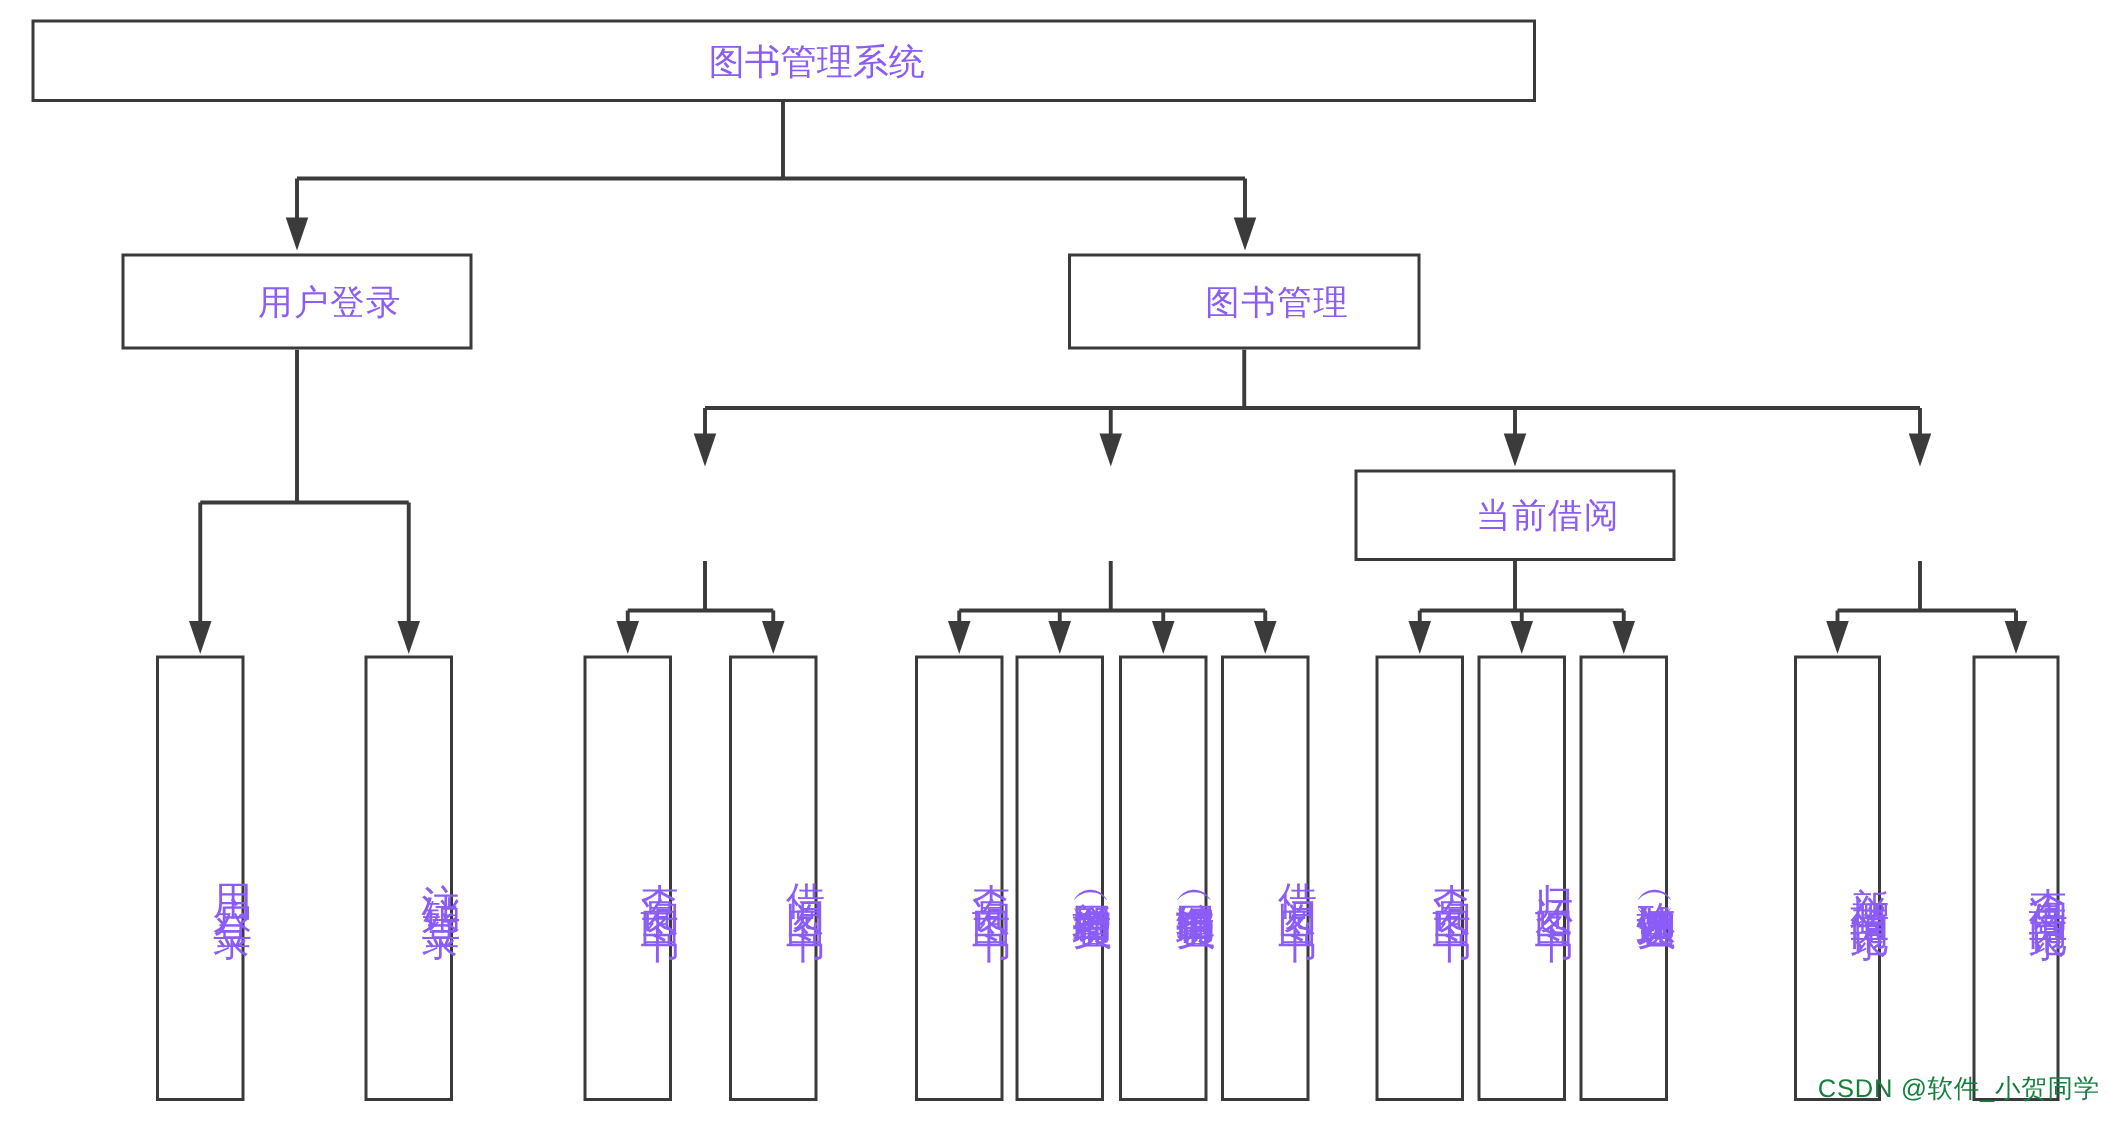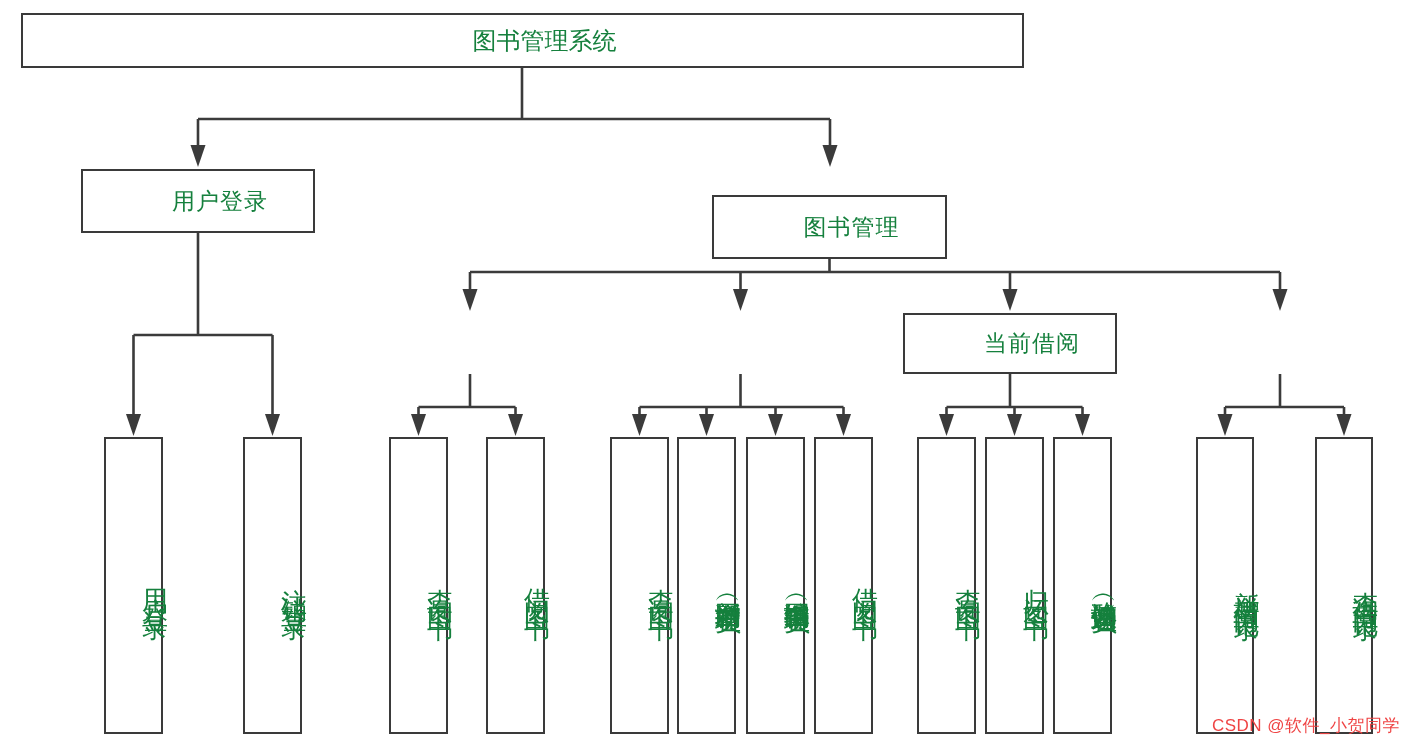--- a/index.html
+++ b/index.html
@@ -12,41 +12,41 @@
   }
   #connectors{position:absolute;left:0;top:0;width:1405px;height:747px;}
   .box{
     position:absolute;
     box-sizing:border-box;
     border:2.5px solid #3a3a3a;
     background:#ffffff;
     display:flex;
     align-items:center;
     justify-content:center;
-    color:#15803d;
+    color:#8b5cf6;
     white-space:nowrap;
     padding-left:44px;
   }
   .hlabel{font-size:23px;letter-spacing:1px;}
   .root{font-size:24px;}
   .leaf{
     top:437px;height:297px;width:59px;
     writing-mode:vertical-rl;
     text-orientation:mixed;
     font-size:26px;
     line-height:1;
   }
   .sp4{letter-spacing:9px;}
   .sp6{letter-spacing:5px;}
   .sp10{letter-spacing:1px;}
   .watermark{
     position:absolute;
     right:5px;top:714px;
     font-size:17px;
-    color:#ef4444;
+    color:#15803d;
     letter-spacing:0.5px;
   }
 </style>
 </head>
 <body>
 
 <div id="stage">
 
   <svg id="connectors" viewBox="0 0 1405 747" xmlns="http://www.w3.org/2000/svg">
     <g stroke="#3b3b3b" stroke-width="2.6" fill="none">
@@ -107,21 +107,21 @@
     </g>
     <g fill="#3b3b3b" stroke="none">
       <polygon points="1217.5,414 1232.5,414 1225,436"></polygon>
       <polygon points="1336.5,414 1351.5,414 1344,436"></polygon>
     </g>
   </svg>
 
   <div class="box root" style="left:21px;top:13px;width:1003px;height:55px;">图书管理系统</div>
 
   <div class="box hlabel" style="left:81px;top:169px;width:234px;height:64px;">用户登录</div>
-  <div class="box hlabel" style="left:712px;top:169px;width:235px;height:64px;margin-top:26px;">图书管理</div>
+  <div class="box hlabel" style="left:712px;top:169px;width:235px;height:64px;">图书管理</div>
 
   <div class="box hlabel" style="left:903px;top:313px;width:214px;height:61px;">当前借阅</div>
 
   <div class="box leaf sp4" style="left:104px;">用户登录</div>
   <div class="box leaf sp4" style="left:243px;">注销登录</div>
 
   <div class="box leaf sp4" style="left:389px;">查询图书</div>
   <div class="box leaf sp4" style="left:486px;">借阅图书</div>
 
   <div class="box leaf sp4" style="left:610px;">查询图书</div>

